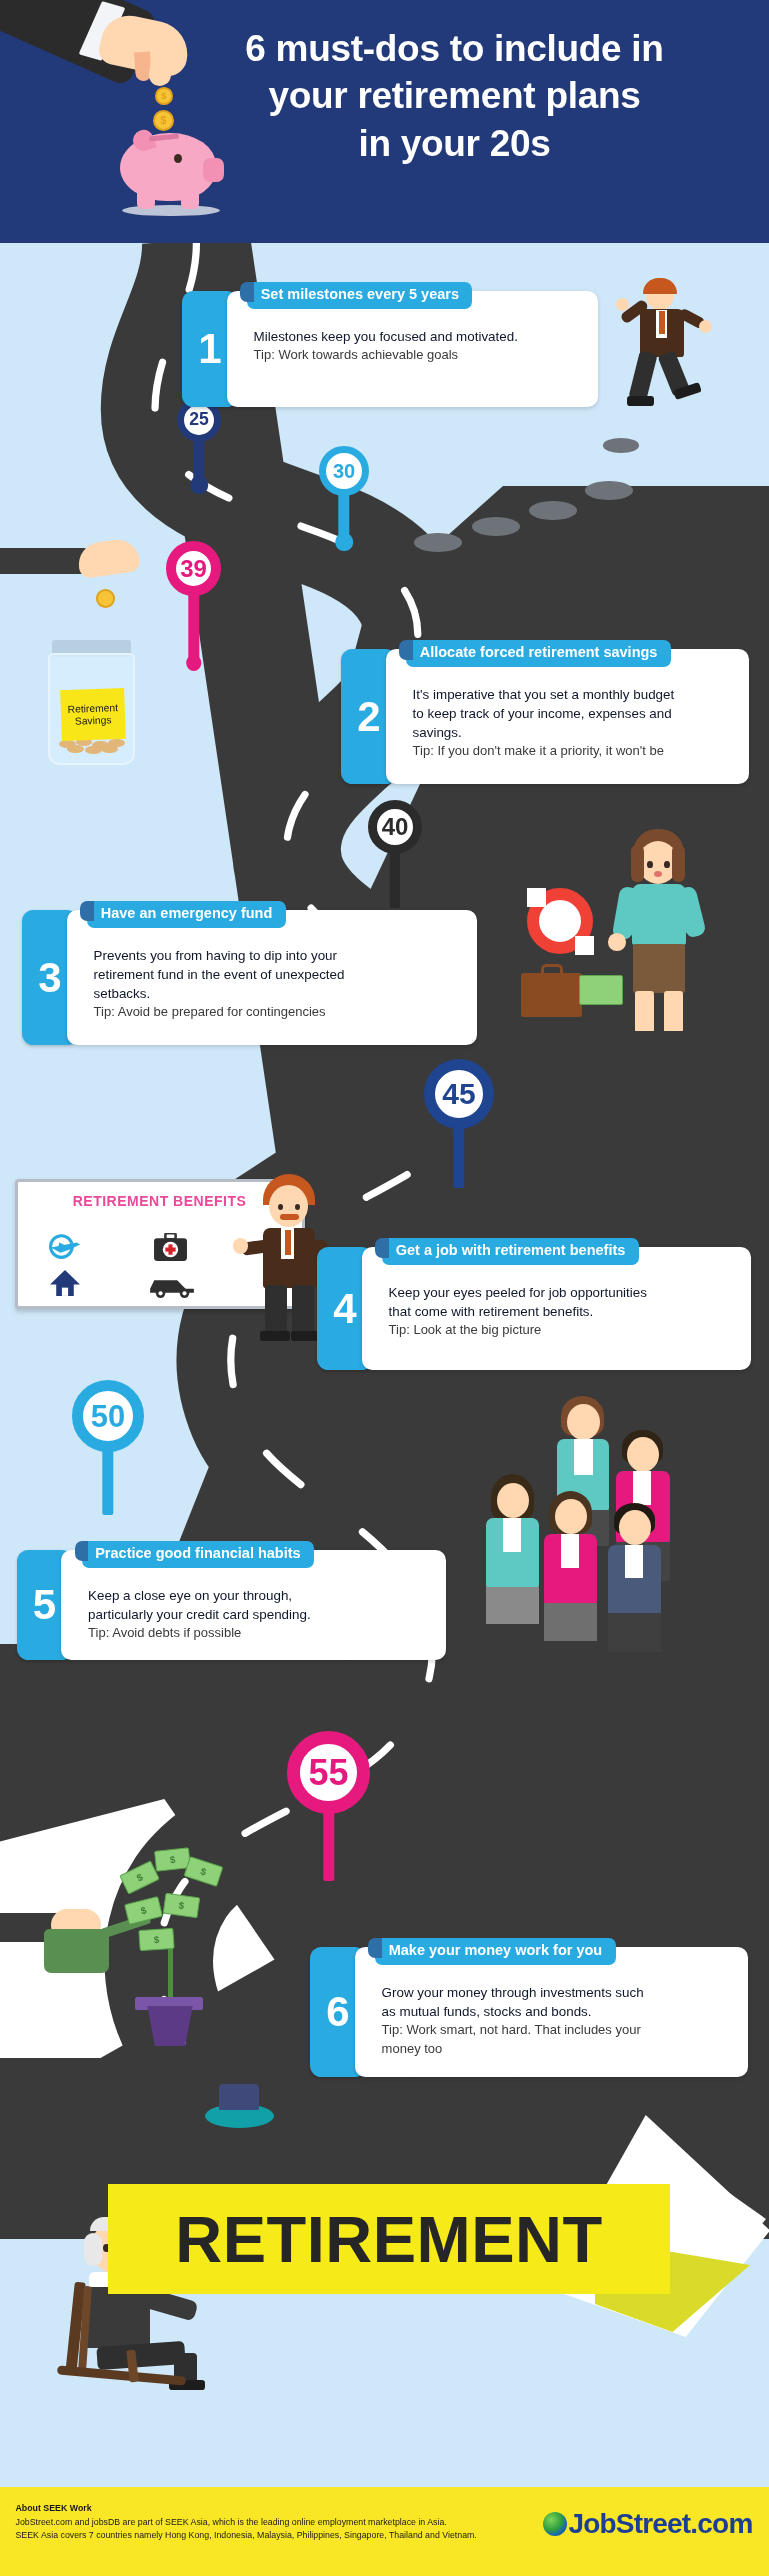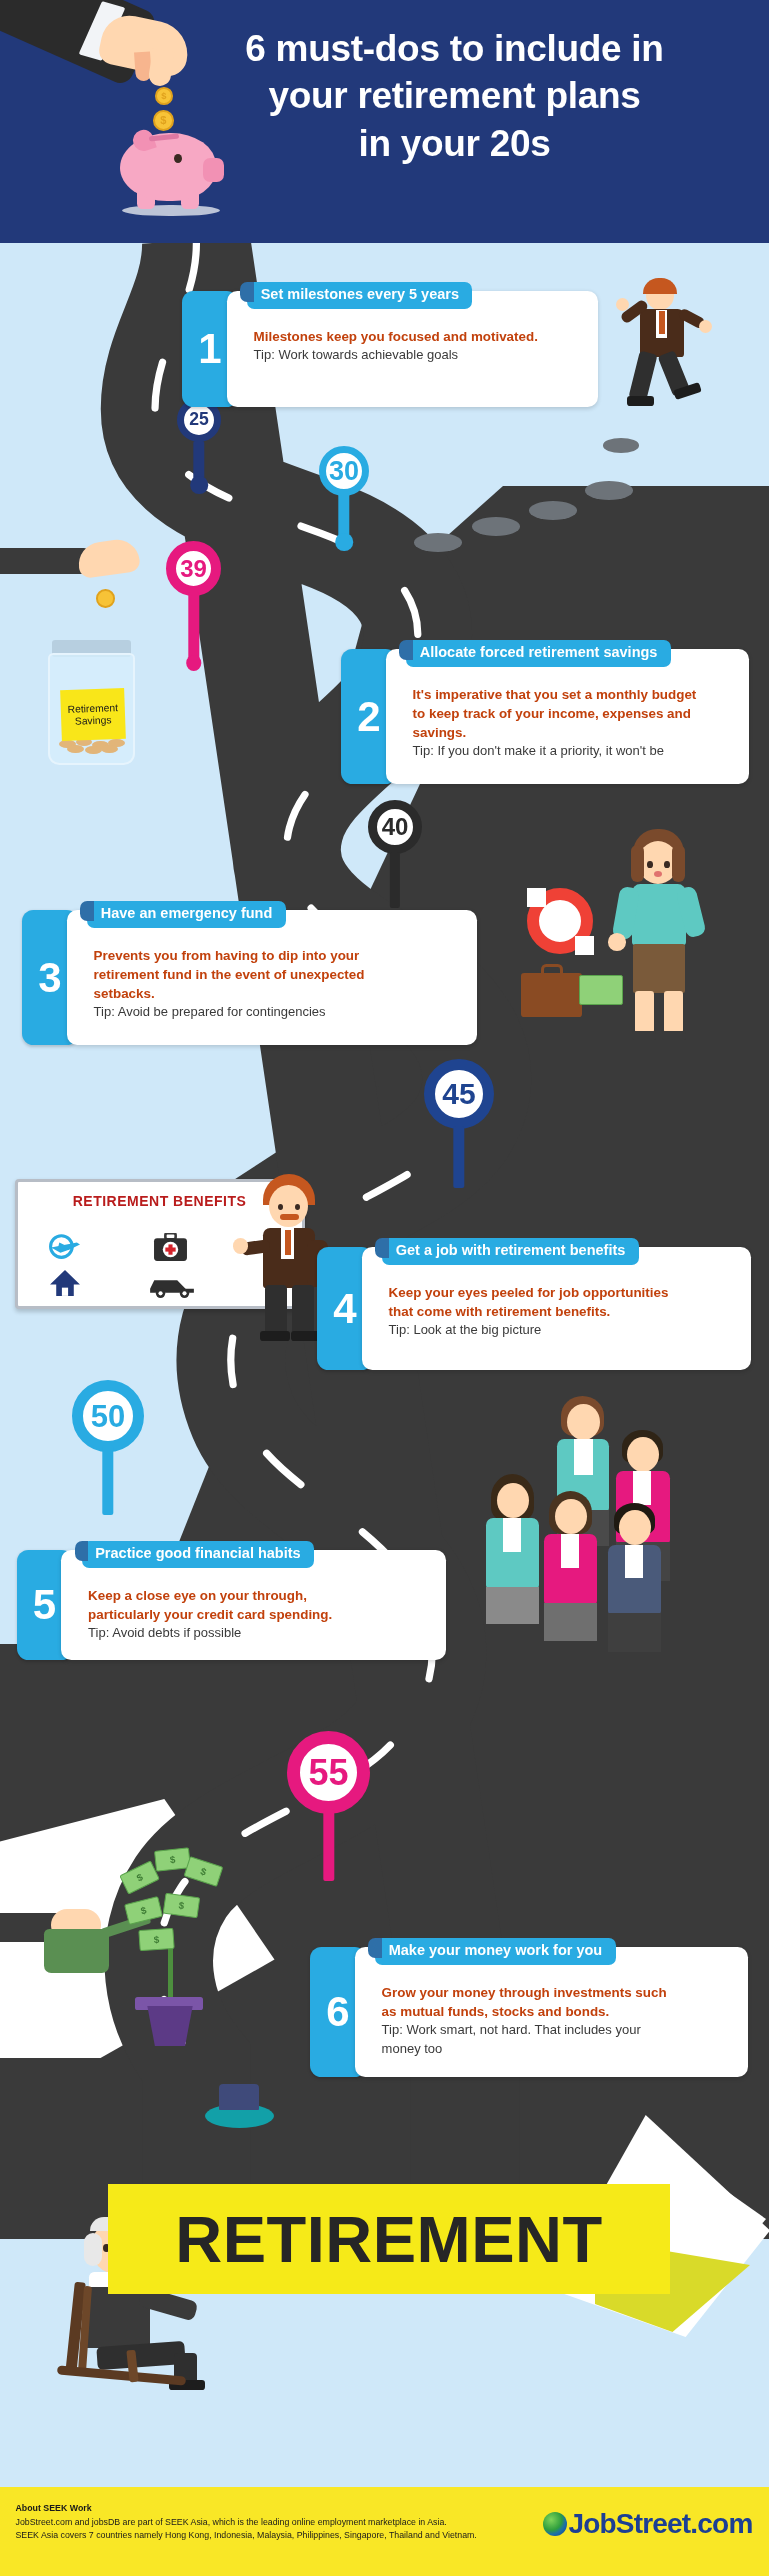--- a/index.html
+++ b/index.html
@@ -251,24 +251,23 @@
     content: "";
     position: absolute;
     left: -7.2px; top: 0;
     width: 13.4px; height: 20.7px;
     background: #2e6fa8;
     border-radius: 7.2px 0 0 7.2px;
     z-index: -1;
   }
   .step-body {
     font-size: 13.4px;
-    color: #c2410c;
+    color: #0f172a;
     line-height: 1.42;
     white-space: pre-line;
-    font-weight: bold;
   }
   .step-tip {
     font-size: 13px;
     color: #3a3a3a;
     line-height: 1.42;
     white-space: pre-line;
   }
 
   
   .ribbon-back {
@@ -413,21 +412,21 @@
     position: absolute; left: 14.5px; top: 1179px;
     width: 290px; height: 130px;
     background: #ffffff;
     border: 3.6px solid #b7bdc6;
     border-radius: 4.1px;
     box-shadow: 0 2.1px 4.1px rgba(0,0,0,.18);
   }
   .board-title {
     position: absolute; left: 0; right: 0; top: 11.4px;
     text-align: center;
-    font-size: 14px; font-weight: bold; color: #b91c1c;
+    font-size: 14px; font-weight: bold; color: #ec4899;
     letter-spacing: 0.5px;
   }
   .board-icons {
     position: absolute; left: 18.6px; top: 43px;
     width: 243px; height: 78px;
   }
   .ic-plane { position: absolute; left: 12.4px; top: 7.2px; }
   .ic-kit   { position: absolute; left: 117px; top: 8.3px; }
   .ic-home  { position: absolute; left: 13.4px; top: 44px; }
   .ic-car   { position: absolute; left: 111px; top: 48px; }
@@ -612,21 +611,21 @@
 
   <div class="marker" style="left:177px;top:398px;">
     <div class="stick" style="top:43px;width:11.4px;height:43px;background:#22397a;"></div>
     <div class="knob" style="top:78px;width:17.6px;height:17.6px;background:#22397a;"></div>
     <div class="circle" style="width:44px;height:44px;border:7.2px solid #22397a;color:#22397a;font-size:17.6px;">25</div>
   </div>
 
   <div class="marker" style="left:319px;top:446px;">
     <div class="stick" style="top:47px;width:11.4px;height:50px;background:#29ABE2;"></div>
     <div class="knob" style="top:87px;width:17.6px;height:17.6px;background:#29ABE2;"></div>
-    <div class="circle" style="width:50px;height:50px;border:7.8px solid #29ABE2;color:#29ABE2;font-size:27px;">30</div>
+    <div class="circle" style="width:50px;height:50px;border:7.8px solid #29ABE2;color:#29ABE2;font-size:20px;">30</div>
   </div>
 
   <div class="step" style="left:182px;top:291px;width:416px;height:116px;">
     <div class="step-num">1</div>
     <div class="step-card" style="width:371px;height:116px;">
       <div class="step-title">Set milestones every 5 years</div>
       <div class="step-body">Milestones keep you focused and motivated.</div>
       <div class="step-tip">Tip: Work towards achievable goals</div>
     </div>
   </div>

